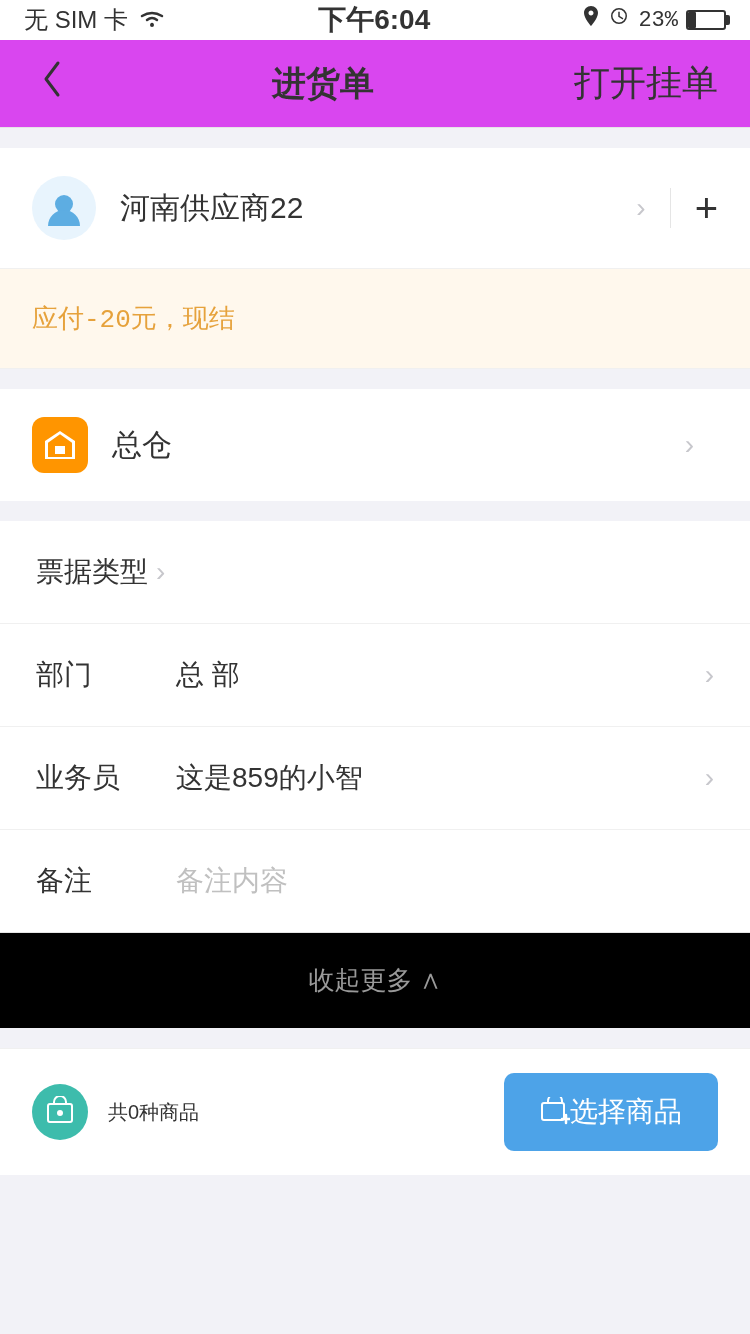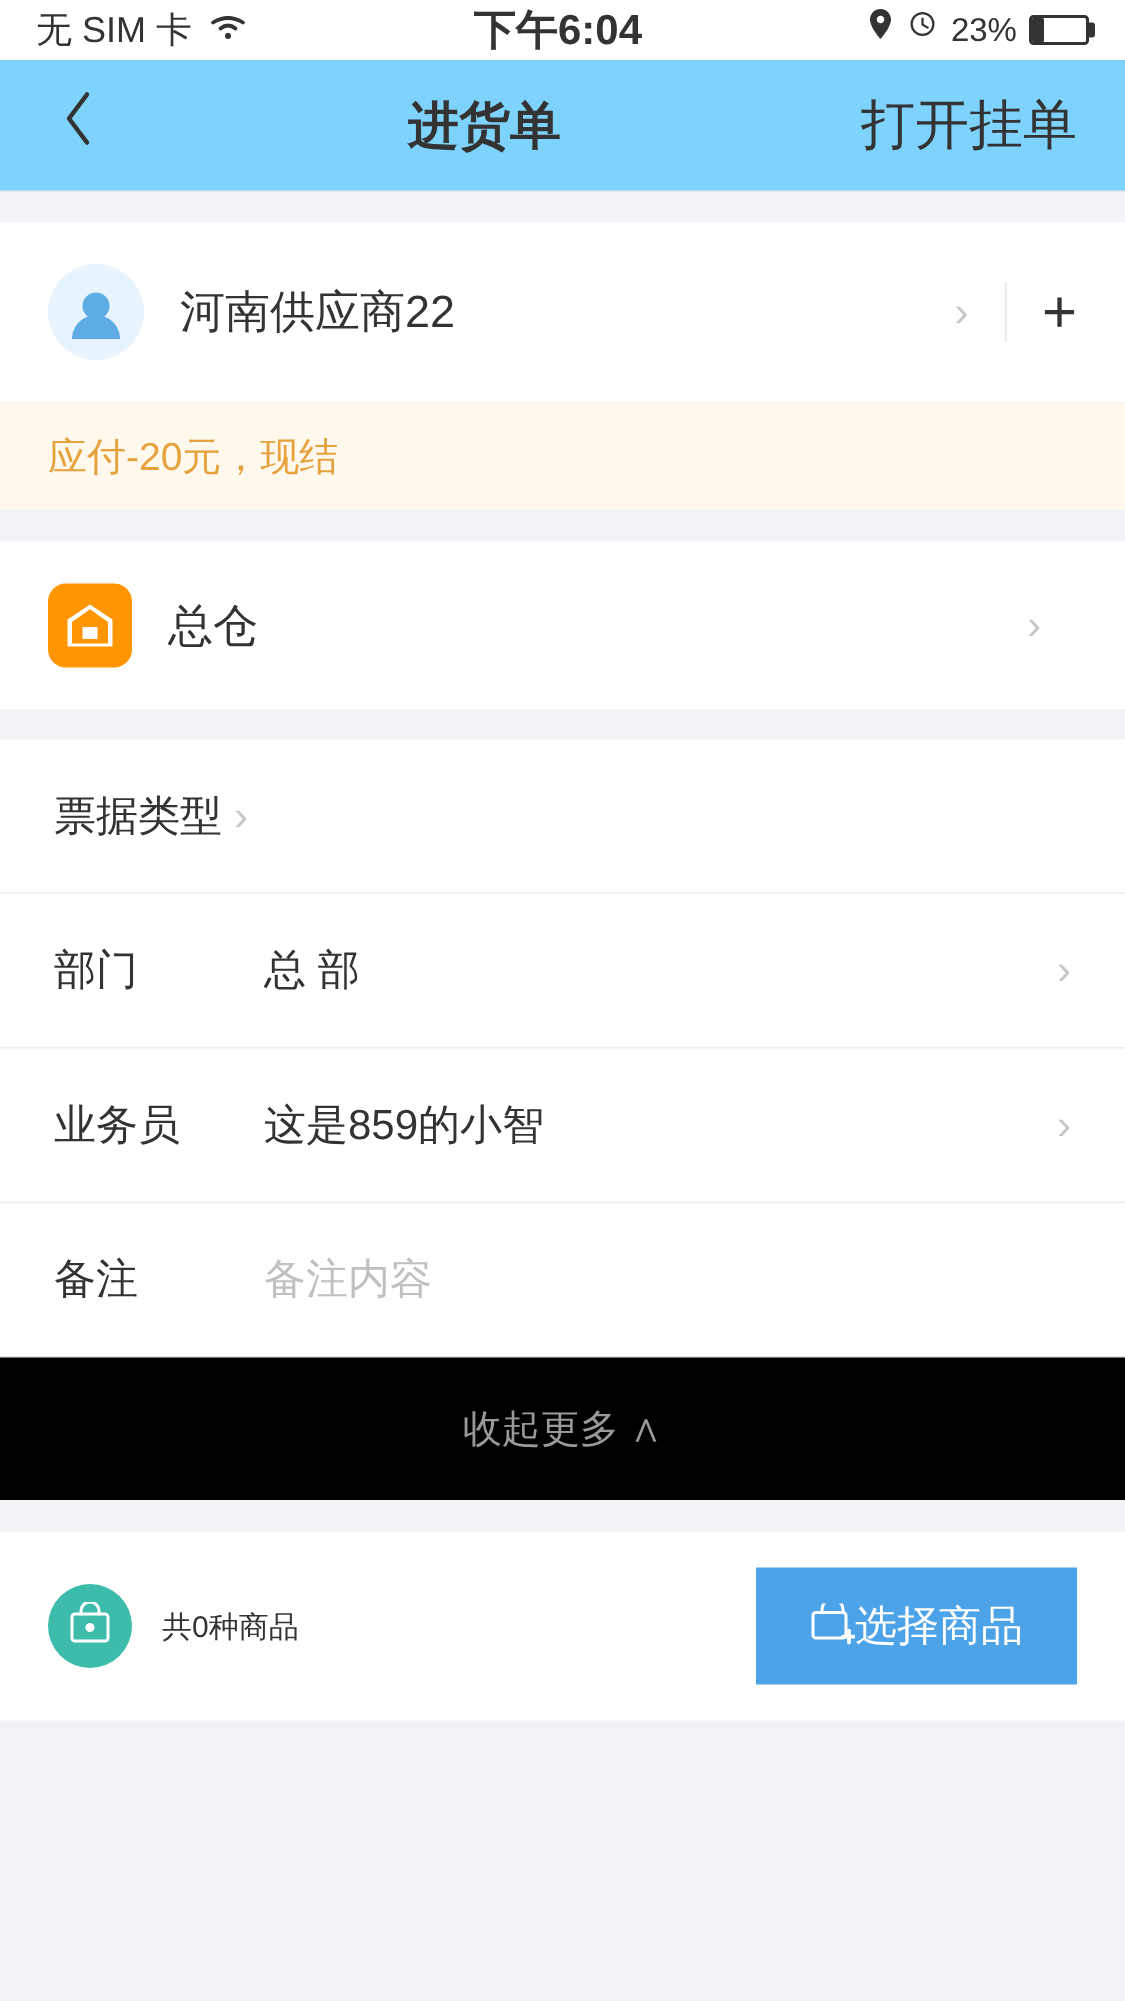--- a/index.html
+++ b/index.html
@@ -19,21 +19,21 @@
       background: #fff;
       display: flex;
       align-items: center;
       justify-content: space-between;
       padding: 0 24px;
       font-size: 24px;
       color: #333;
     }
     .status-left { display: flex; align-items: center; gap: 10px; }
     .status-center { font-size: 28px; font-weight: 600; }
-    .status-right { display: flex; align-items: center; gap: 8px; font-size: 22px; }
+    .status-right { display: flex; align-items: center; gap: 8px; font-size: 22px; font-family: Liberation Mono, monospace; }
     .battery-icon {
       display: inline-block;
       width: 40px;
       height: 20px;
       border: 2px solid #333;
       border-radius: 3px;
       position: relative;
     }
     .battery-icon::after {
       content: '';
@@ -49,21 +49,21 @@
     .battery-fill {
       width: 23%;
       height: 100%;
       background: #333;
       border-radius: 1px;
     }
 
     
     .nav-bar {
       height: 88px;
-      background: #7dd3fc;
+      background: #d946ef;
       display: flex;
       align-items: center;
       justify-content: space-between;
       padding: 0 32px;
       border-bottom: 1px solid #e5e5e5;
     }
     .nav-back {
       font-size: 36px;
       color: #333;
       cursor: pointer;
@@ -126,24 +126,25 @@
       color: #333;
       font-size: 40px;
       line-height: 1;
       padding-left: 24px;
       border-left: 1px solid #e5e5e5;
     }
 
     
     .notice-bar {
       background: #fff8ed;
-      padding: 18px 32px;
+      padding: 32px 32px;
       font-size: 26px;
       color: #e6a23c;
       border-bottom: 1px solid #f0f0f0;
+      font-family: Liberation Mono, monospace;
     }
 
     
     .warehouse-row {
       display: flex;
       align-items: center;
       padding: 28px 32px;
       background: #fff;
     }
     .warehouse-icon {
@@ -227,21 +228,21 @@
     .product-count {
       flex: 1;
       font-size: 20px;
       color: #333;
     }
     .select-product-btn {
       background: #4da3e8;
       color: #fff;
       font-size: 28px;
       padding: 20px 36px;
-      border-radius: 0;
+      border-radius: 10px;
       display: flex;
       align-items: center;
       gap: 0;
       cursor: pointer;
       border: none;
       outline: none;
     }
     .select-product-btn svg { width: 30px; height: 30px; fill: #fff; }
   </style>
 </head>

